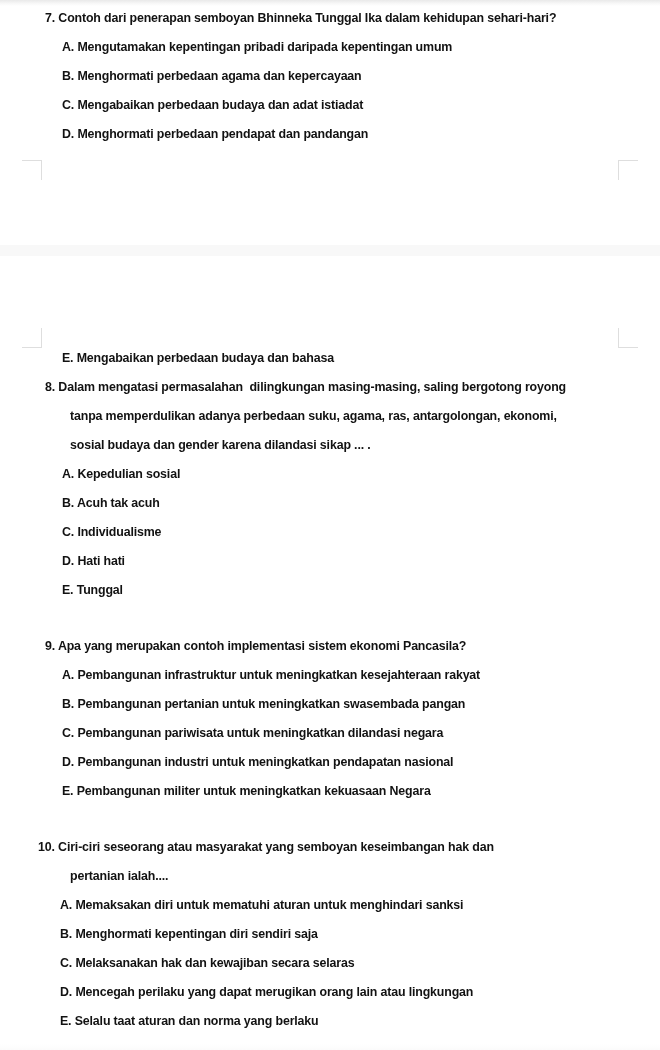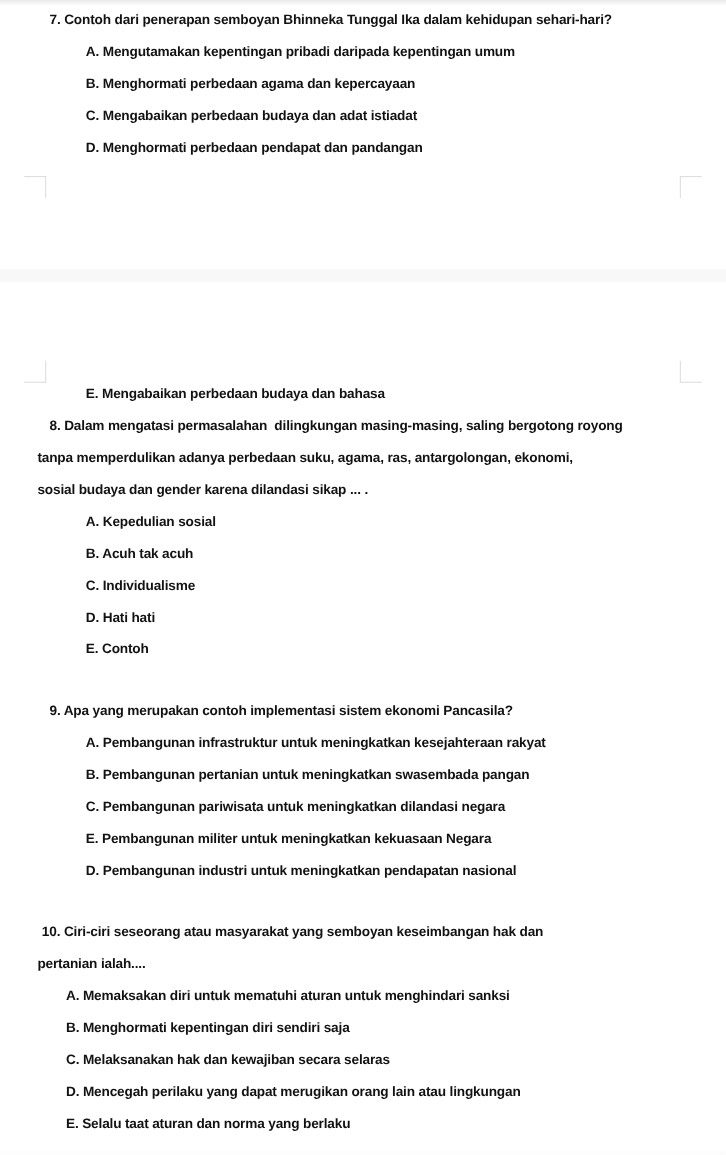--- a/index.html
+++ b/index.html
@@ -93,24 +93,24 @@
     color: #121212;
   }
   .line.stem {
     padding-left: 45px;
     text-indent: 0;
   }
   .line.stem-wide {
     padding-left: 38px;
   }
   .line.cont {
-    padding-left: 34px;
+    padding-left: 70px;
   }
   .line.opt {
-    padding-left: 78px;
+    padding-left: 62px;
   }
   .line.opt-wide {
     padding-left: 60px;
   }
 </style>
 </head>
 <body>
 
 <div class="page-top-edge"></div>
 <div class="page-gap-band"></div>
@@ -137,30 +137,30 @@
   </div>
 
   <div class="q-block" style="top:373px;">
     <div class="line stem"><span>8.</span> <span>Dalam mengatasi permasalahan  dilingkungan masing-masing, saling bergotong royong</span></div>
     <div class="line cont">tanpa memperdulikan adanya perbedaan suku, agama, ras, antargolongan, ekonomi,</div>
     <div class="line cont">sosial budaya dan gender karena dilandasi sikap ... .</div>
     <div class="line opt">A. Kepedulian sosial</div>
     <div class="line opt">B. Acuh tak acuh</div>
     <div class="line opt">C. Individualisme</div>
     <div class="line opt">D. Hati hati</div>
-    <div class="line opt">E. Contoh</div>
+    <div class="line opt">E. Tunggal</div>
   </div>
 
   <div class="q-block" style="top:632px;">
     <div class="line stem"><span>9.</span> <span>Apa yang merupakan contoh implementasi sistem ekonomi Pancasila?</span></div>
     <div class="line opt">A. Pembangunan infrastruktur untuk meningkatkan kesejahteraan rakyat</div>
     <div class="line opt">B. Pembangunan pertanian untuk meningkatkan swasembada pangan</div>
     <div class="line opt">C. Pembangunan pariwisata untuk meningkatkan dilandasi negara</div>
+    <div class="line opt">D. Pembangunan industri untuk meningkatkan pendapatan nasional</div>
     <div class="line opt">E. Pembangunan militer untuk meningkatkan kekuasaan Negara</div>
-    <div class="line opt">D. Pembangunan industri untuk meningkatkan pendapatan nasional</div>
   </div>
 
   <div class="q-block" style="top:833px;">
     <div class="line stem stem-wide"><span>10.</span> <span>Ciri-ciri seseorang atau masyarakat yang semboyan keseimbangan hak dan</span></div>
     <div class="line cont">pertanian ialah....</div>
     <div class="line opt opt-wide">A. Memaksakan diri untuk mematuhi aturan untuk menghindari sanksi</div>
     <div class="line opt opt-wide">B. Menghormati kepentingan diri sendiri saja</div>
     <div class="line opt opt-wide">C. Melaksanakan hak dan kewajiban secara selaras</div>
     <div class="line opt opt-wide">D. Mencegah perilaku yang dapat merugikan orang lain atau lingkungan</div>
     <div class="line opt opt-wide">E. Selalu taat aturan dan norma yang berlaku</div>

